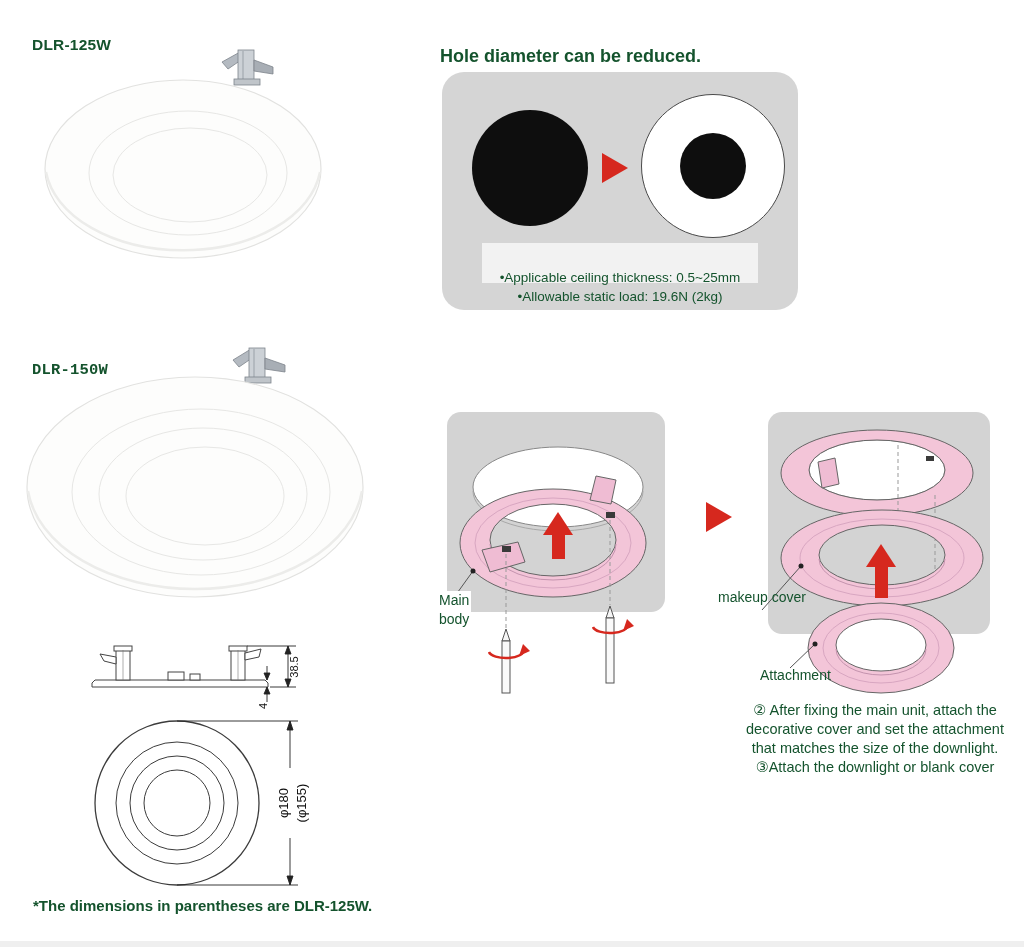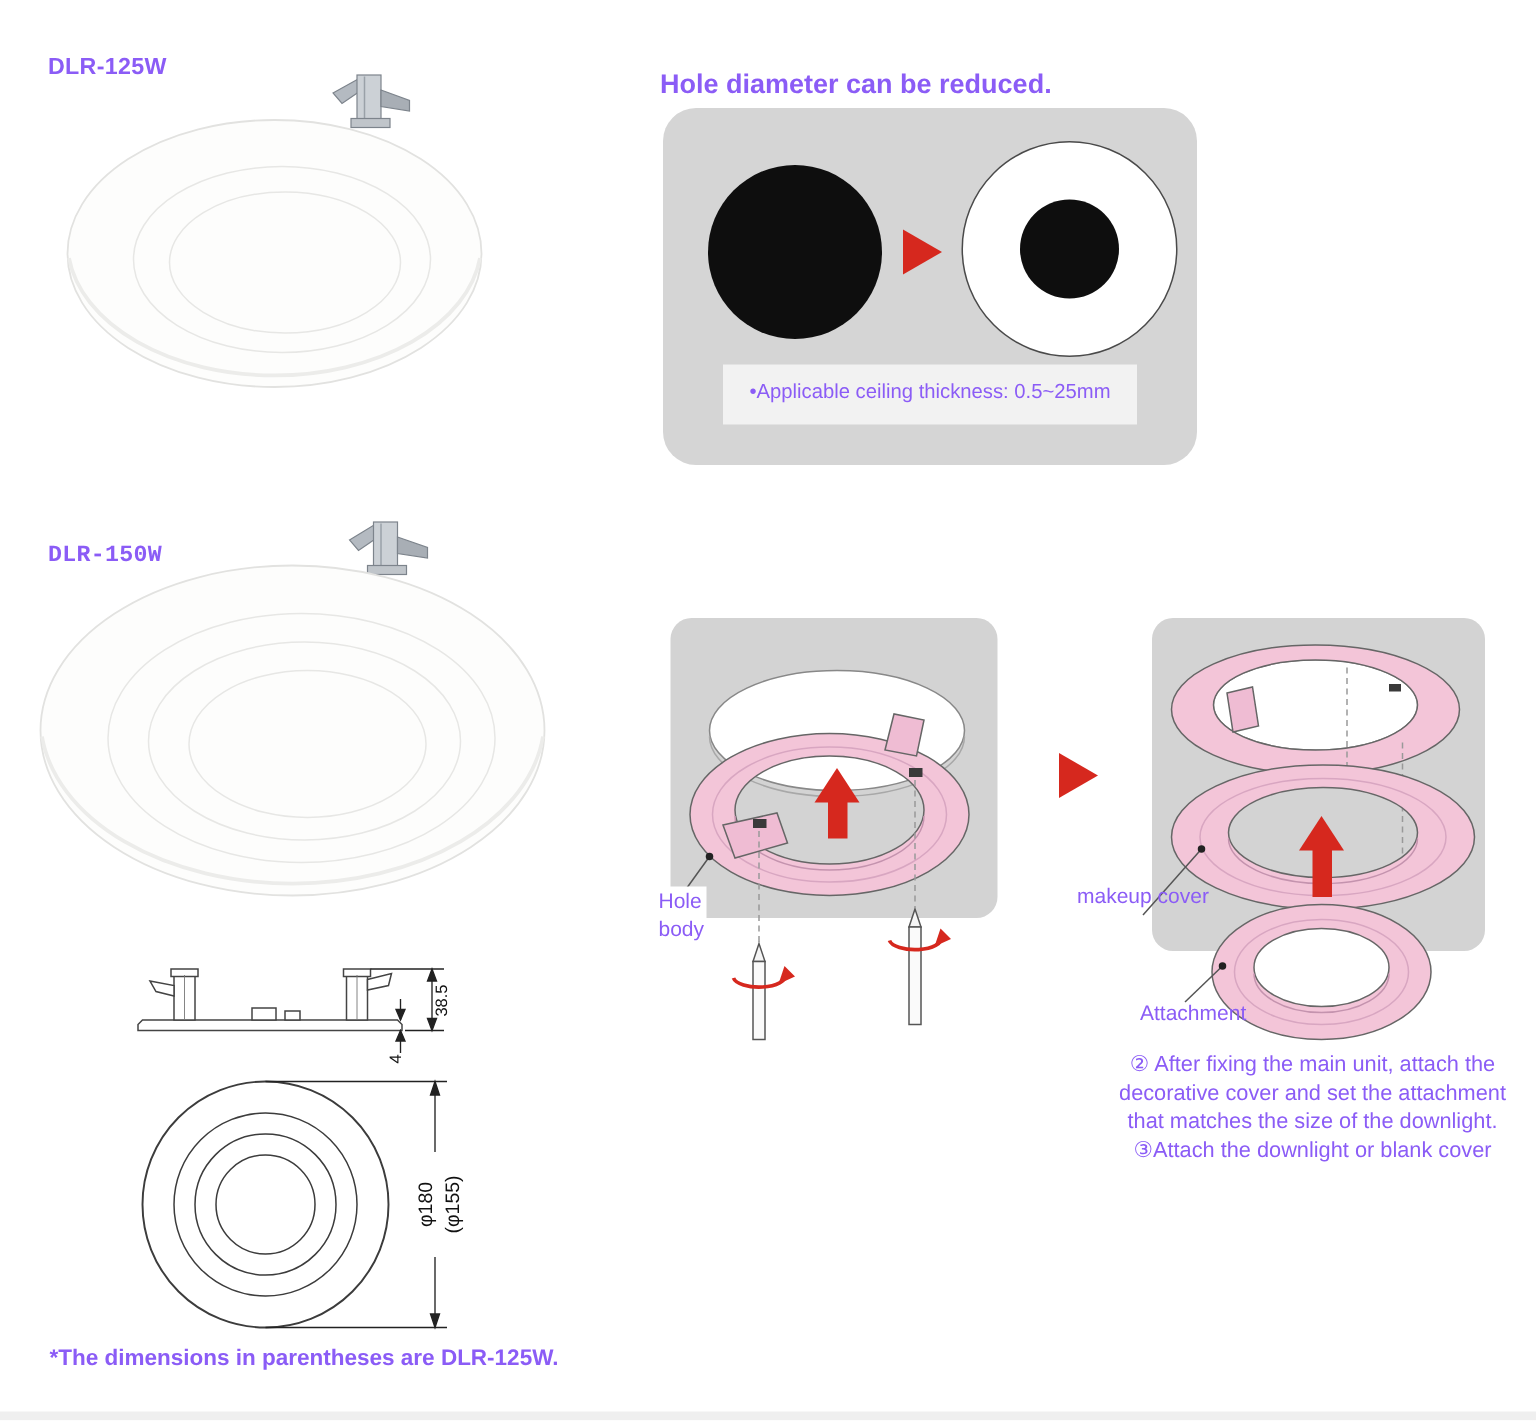--- a/index.html
+++ b/index.html
@@ -1,27 +1,27 @@
 <!DOCTYPE html>
 <html><head>
 <meta charset="utf-8">
 <style>
   html,body{margin:0;padding:0;background:#fff;}
   .page{position:relative;width:1024px;height:947px;background:#fff;
-        font-family:"Liberation Sans","DejaVu Sans",sans-serif;color:#8b5cf6;overflow:hidden;}
+        font-family:"Liberation Sans","DejaVu Sans",sans-serif;color:#14532d;overflow:hidden;}
   .abs{position:absolute;}
   .model-label{font-weight:bold;font-size:15.5px;letter-spacing:0.2px;}
   .hole-title{font-weight:bold;font-size:18px;}
   .hole-box{background:#d5d5d5;border-radius:22px;width:356px;height:238px;}
   .black-circle{width:116px;height:116px;border-radius:50%;background:#0e0e0e;}
   .white-circle{width:142px;height:142px;border-radius:50%;background:#fff;border:1.5px solid #4a4a4a;
                 display:flex;align-items:center;justify-content:center;}
   .inner-black{width:66px;height:66px;border-radius:50%;background:#0e0e0e;}
   .tri-right{width:0;height:0;border-left:26px solid #d6281e;border-top:15px solid transparent;border-bottom:15px solid transparent;}
-  .spec-box{background:#f2f2f2;width:276px;height:40px;text-align:center;font-size:13.5px;line-height:19px;padding-top:8px;box-sizing:border-box;}
+  .spec-box{background:#f2f2f2;width:276px;height:40px;text-align:center;font-size:13.5px;line-height:19px;padding-top:25px;box-sizing:border-box;}
   .spec-line{display:block;}
   .step-text{font-size:14.5px;line-height:19px;text-align:center;white-space:pre-line;}
   .part-label{font-size:14px;line-height:19px;white-space:pre-line;}
   .footnote{font-size:15px;font-weight:bold;}
   .bottom-strip{background:#efefef;height:6px;width:1024px;}
   svg text{font-family:"Liberation Sans","DejaVu Sans",sans-serif;fill:#111;}
 </style>
 </head>
 <body>
 
@@ -48,20 +48,21 @@
   <div class="abs hole-title" style="left:440px;top:46px;">Hole diameter can be reduced.</div>
 
   <div class="abs hole-box" style="left:442px;top:72px;">
     <div class="abs black-circle" style="left:30px;top:38px;"></div>
     <div class="abs tri-right" style="left:160px;top:81px;"></div>
     <div class="abs white-circle" style="left:199px;top:22px;">
       <div class="inner-black"></div>
     </div>
     <div class="abs spec-box" style="left:40px;top:171px;">
       <span class="spec-line">•Applicable ceiling thickness: 0.5~25mm</span>
+      <span class="spec-line">•Allowable static load: 19.6N (2kg)</span>
     </div>
   </div>
 
   <div class="abs model-label" style="left:32px;top:361px;font-family:Liberation Mono, monospace;">DLR-150W</div>
 
   <svg class="abs" style="left:25px;top:345px;" width="350" height="265" viewBox="0 0 350 265">
     <g>
       <polygon points="208,15 226,4 230,11 214,22" fill="#b4bac1" stroke="#7d848c" stroke-width="0.8"></polygon>
       <rect x="224" y="3" width="16" height="33" fill="#ccd1d6" stroke="#7d848c" stroke-width="0.8"></rect>
       <line x1="229" y1="4" x2="229" y2="35" stroke="#9aa1a8" stroke-width="1"></line>
@@ -205,21 +206,21 @@
     <g>
       <line x1="22" y1="210" x2="61" y2="166" stroke="#555" stroke-width="1"></line>
       <circle cx="61" cy="166" r="2.5" fill="#222"></circle>
     </g>
     <g>
       <line x1="50" y1="268" x2="75" y2="244" stroke="#555" stroke-width="1"></line>
       <circle cx="75" cy="244" r="2.5" fill="#222"></circle>
     </g>
   </svg>
 
-  <div class="abs part-label" style="left:437px;top:591px;background:#fff;padding:0 2px;">Hole
+  <div class="abs part-label" style="left:437px;top:591px;background:#fff;padding:0 2px;">Main
 body</div>
   <div class="abs part-label" style="left:702px;top:588px;margin-left:16px;">makeup cover</div>
   <div class="abs part-label" style="left:760px;top:666px;">Attachment</div>
 
   <div class="abs step-text" style="left:722px;top:701px;width:306px;">② After fixing the main unit, attach the
 decorative cover and set the attachment
 that matches the size of the downlight.
 ③Attach the downlight or blank cover</div>
 
   <div class="abs footnote" style="left:33px;top:897px;">*The dimensions in parentheses are DLR-125W.</div>

